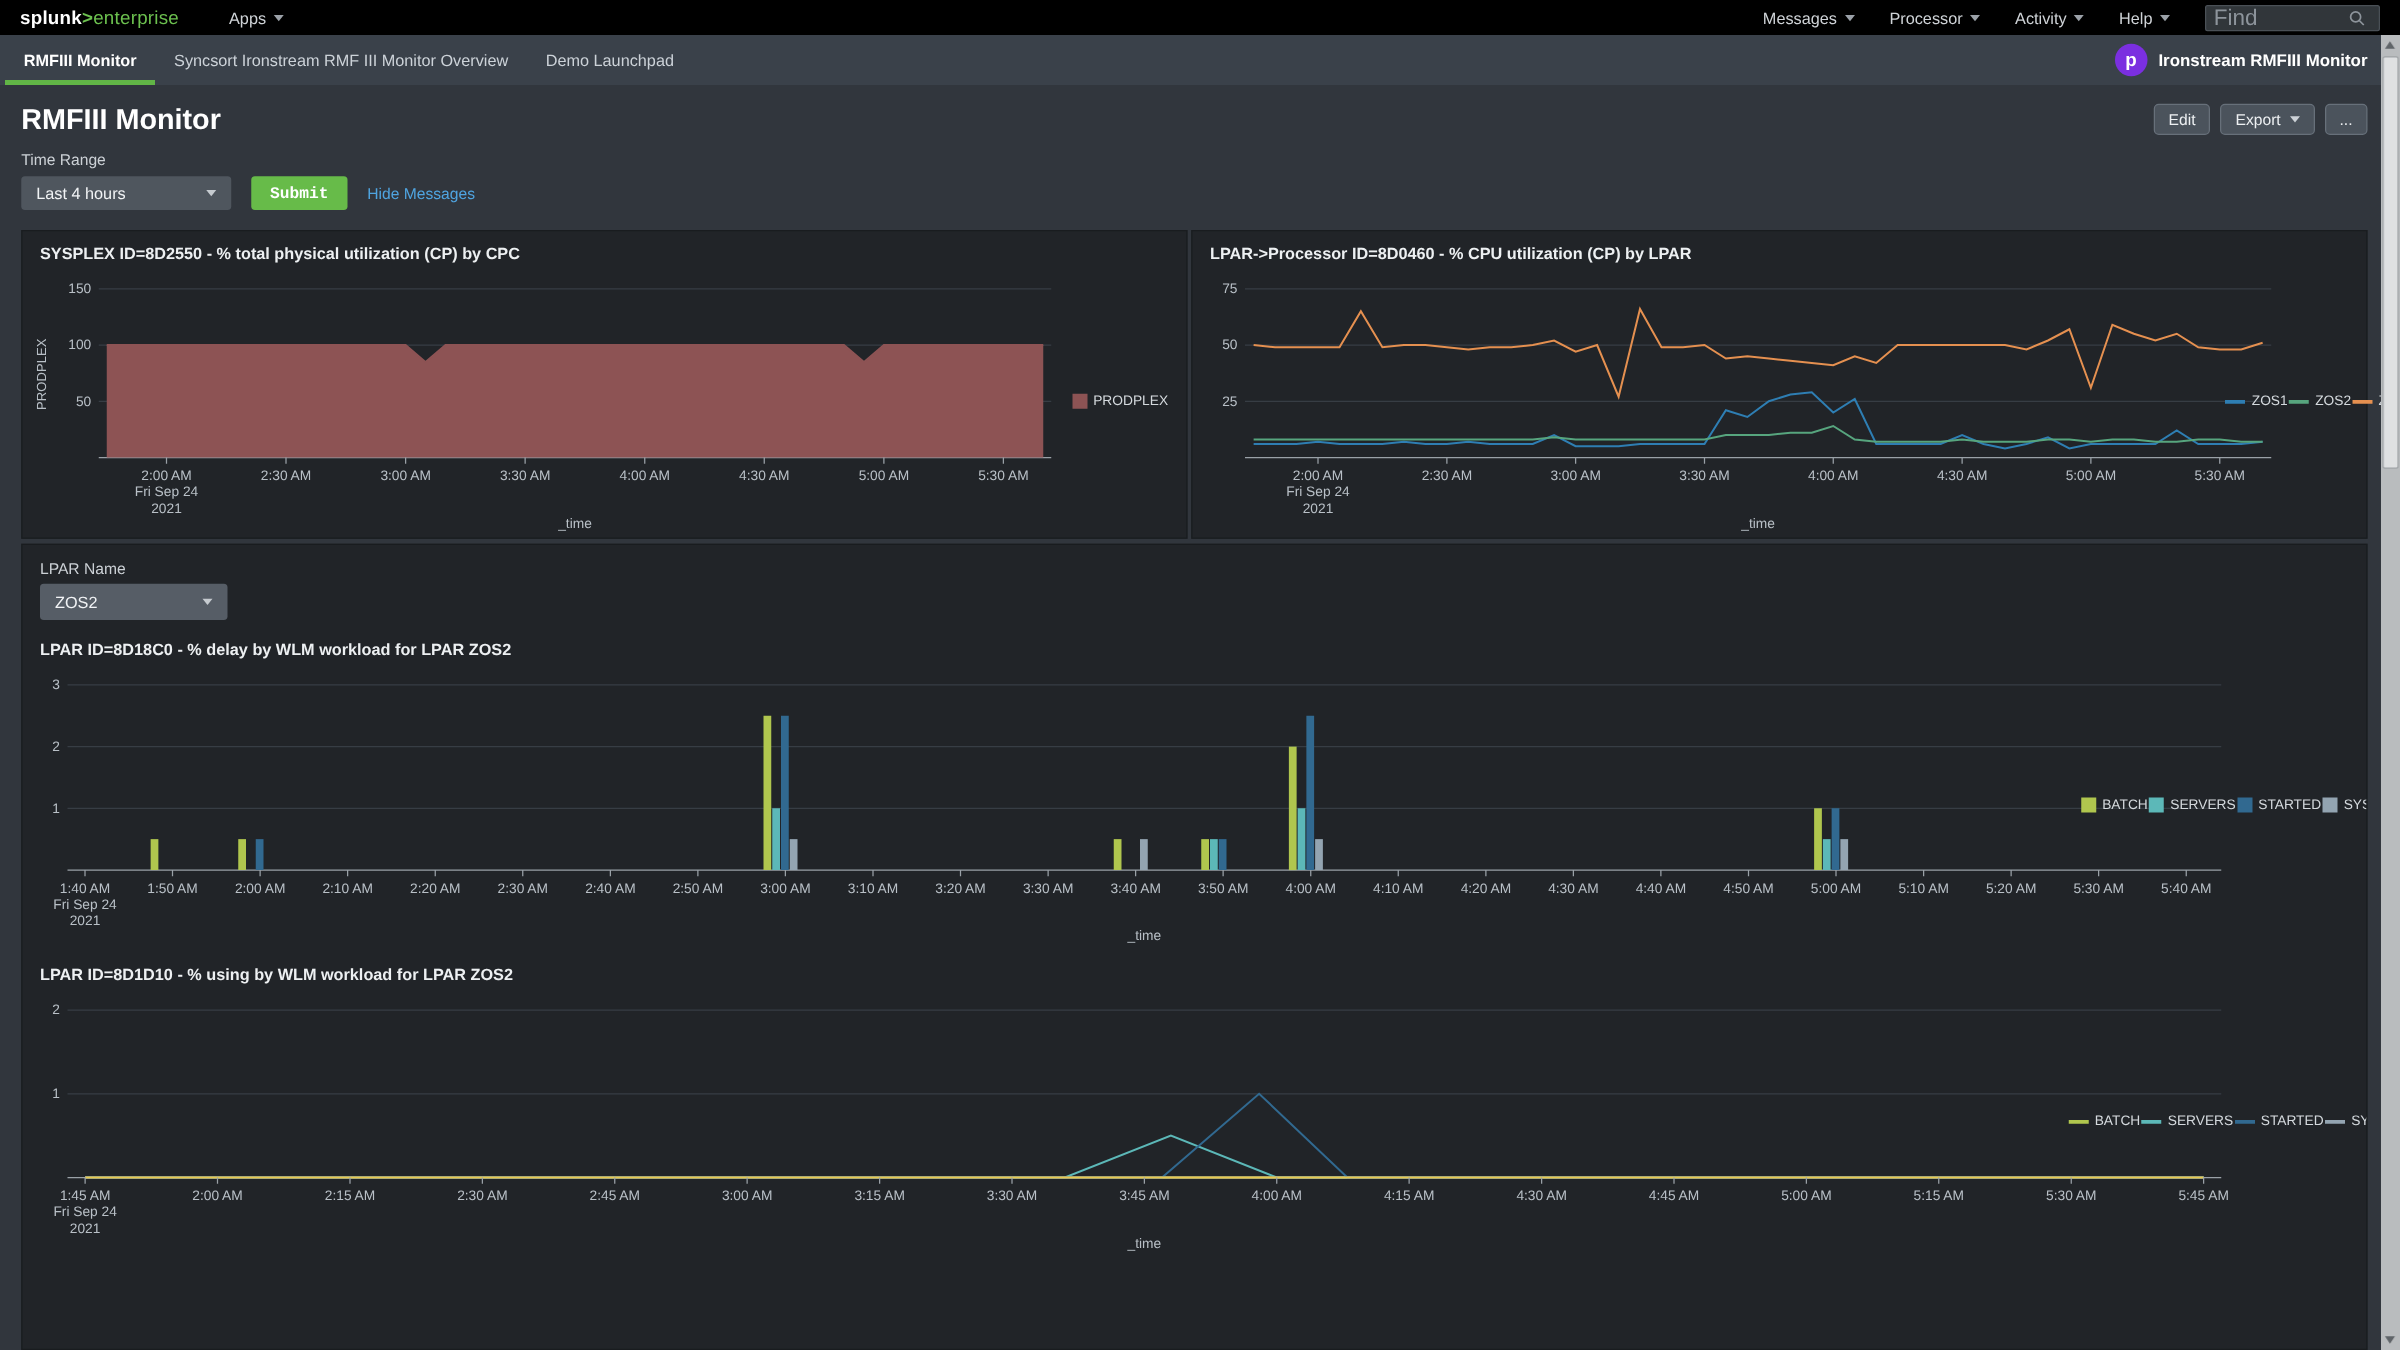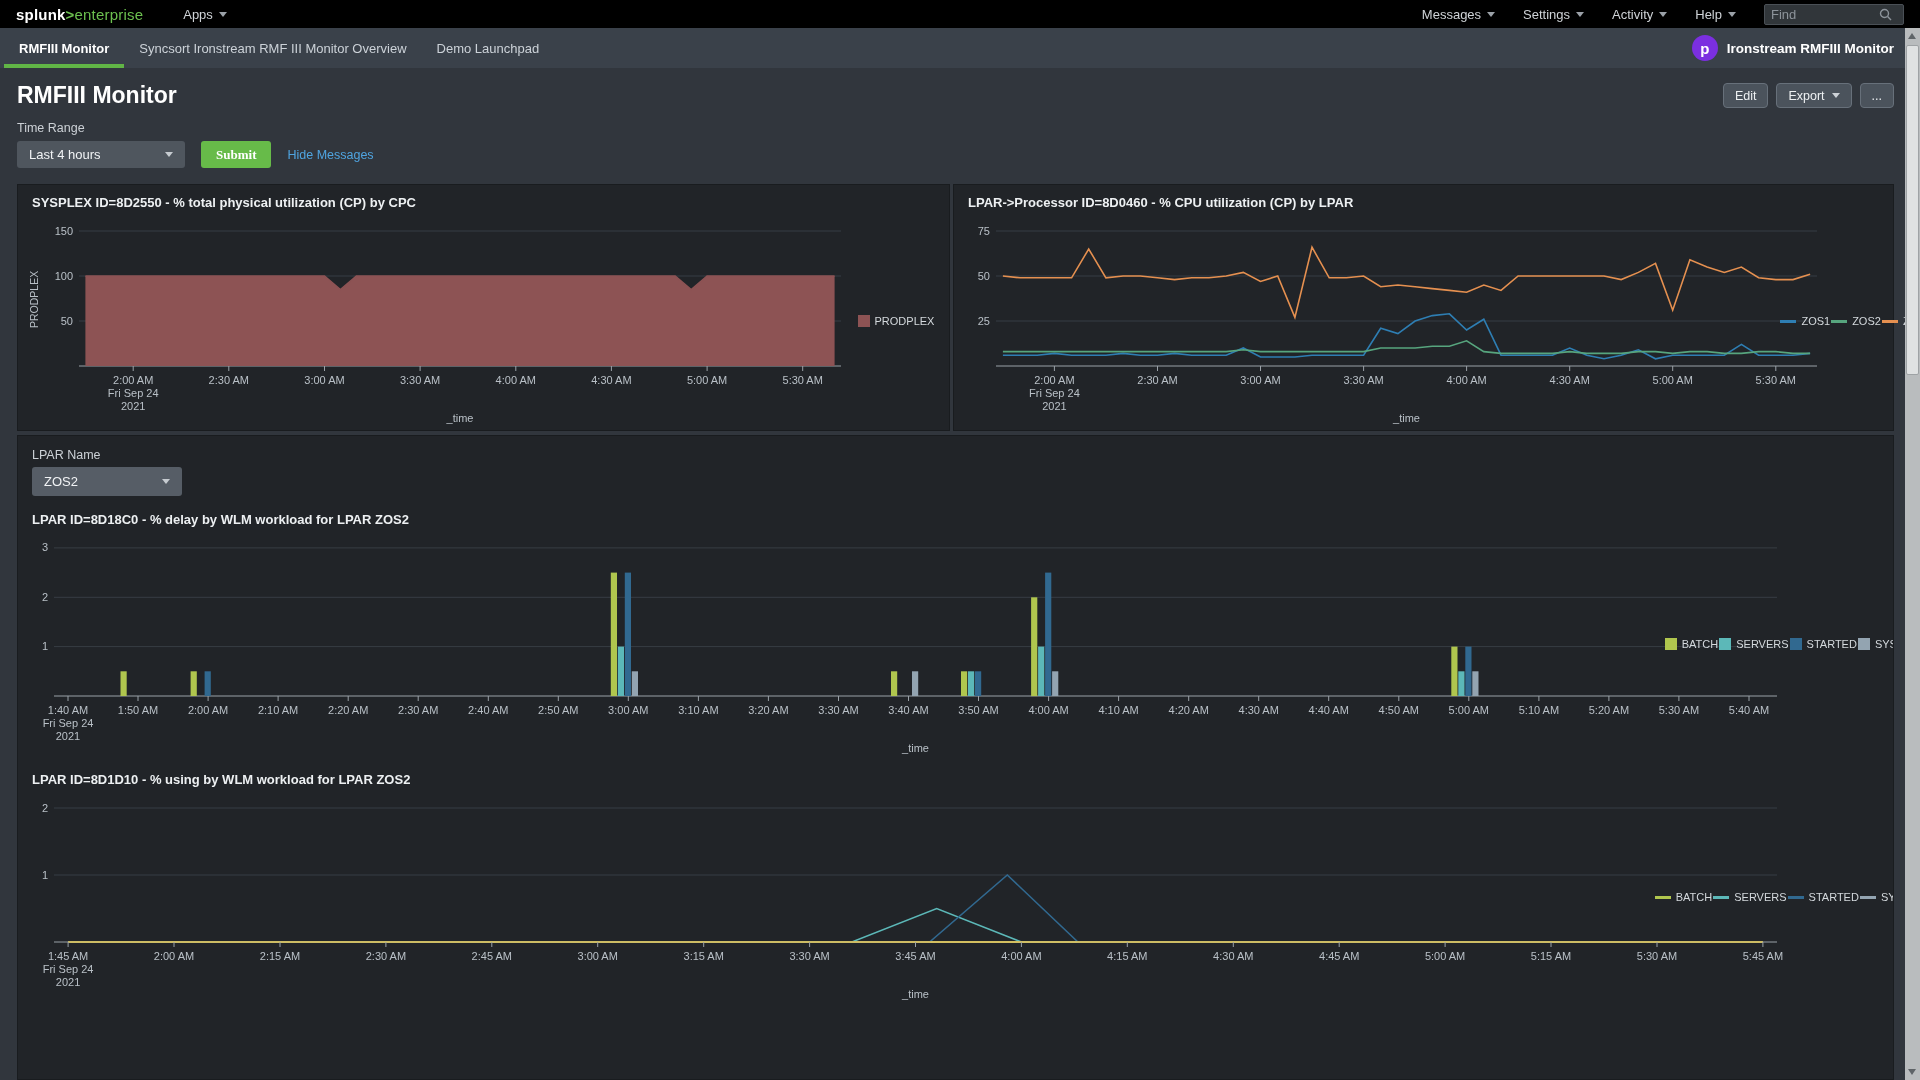--- a/index.html
+++ b/index.html
@@ -7,41 +7,41 @@
 
 .topbar{height:28px;background:#000;display:flex;align-items:center;padding:0 16px;color:#cfd3d7}
 .logo{font-size:15px;font-weight:bold;color:#fff;letter-spacing:.2px;white-space:nowrap}
 .lg-gt{color:#6cc04f;font-weight:bold}
 .lg-ent{color:#6cc04f;font-weight:normal}
 .apps{margin-left:40px;font-size:13px;display:flex;align-items:center;gap:6px;cursor:pointer}
 .topbar-right{margin-left:auto;display:flex;align-items:center;gap:28px;font-size:13px}
 .menu-item{display:flex;gap:6px;align-items:center;cursor:pointer;white-space:nowrap}
 .caret{width:0;height:0;border-left:4px solid transparent;border-right:4px solid transparent;border-top:5px solid #9ba1a8;display:inline-block}
 .findbox{display:flex;align-items:center;background:#31363a;border:1px solid #4a5056;border-radius:2px;height:21px;padding:0 6px;width:140px}
-.findbox input{background:transparent;border:0;outline:none;color:#84cc16;font-size:13px;width:108px;font-family:inherit}
+.findbox input{background:transparent;border:0;outline:none;color:#84cc16;font-size:18px;width:108px;font-family:inherit}
 .findbox input::placeholder{color:#8d949b}
 
 .appbar{height:40px;background:#3a414a;display:flex;align-items:stretch;padding:0 4px}
 .tab{display:flex;align-items:center;padding:0 15px;font-size:13px;color:#ccd2d8;border-bottom:4px solid transparent;border-top:4px solid transparent;cursor:pointer;white-space:nowrap}
 .tab.active{color:#fff;font-weight:bold;border-bottom-color:#61b546}
 .appbar-right{margin-left:auto;display:flex;align-items:center;gap:9px;padding-right:22px}
 .app-badge{width:26px;height:26px;border-radius:50%;background:#7b2fe0;color:#fff;font-weight:bold;font-size:15px;display:flex;align-items:center;justify-content:center}
 .app-title{color:#fff;font-weight:bold;font-size:13.5px;white-space:nowrap}
 
 .content{padding:0 26px 0 17px}
 .page-header{display:flex;align-items:center;margin-top:14px}
 .page-title{color:#fff;font-size:23px;font-weight:bold}
 .page-actions{display:flex;gap:8px;margin-left:auto}
 .btn{background:#4b535c;border:1px solid #67707a;border-radius:4px;color:#edf0f2;font-size:12.5px;height:25px;padding:0 11px;display:flex;align-items:center;gap:7px;cursor:pointer;font-family:inherit}
 .btn .caret{border-top-color:#cdd2d7}
 .label{color:#ccd1d6;font-size:12.5px;margin-top:12px}
 .controls{display:flex;align-items:center;gap:16px;margin-top:6px;margin-bottom:16px}
 .dropdown{background:#4f565e;border-radius:3px;height:27px;display:flex;align-items:center;padding:0 12px;color:#f1f3f5;font-size:13px;width:168px;cursor:pointer}
 .dropdown .caret{margin-left:auto;border-top-color:#c6cbd0}
-.btn-submit{background:#67bb49;color:#fff;font-weight:bold;font-size:13px;border:0;border-radius:3px;height:27px;padding:0 15px;cursor:pointer;font-family:Liberation Serif, serif}
+.btn-submit{background:#67bb49;color:#fff;font-weight:bold;font-size:13px;border:0;border-radius:3px;height:27px;padding:0 15px;cursor:pointer;font-family:Liberation Mono, monospace}
 .link{color:#4fa4e0;font-size:12.5px;cursor:pointer;text-decoration:none}
 
 .row1{display:grid;grid-template-columns:933px 1fr;gap:3px}
 .panel{background:#212428;border:1px solid #191c1f}
 .panel-title{color:#edf0f2;font-weight:bold;font-size:13px;padding:10px 14px 0}
 .chart-row{display:flex;padding:4px 6px 2px 8px}
 .chart-mount{flex:1;height:214px}
 .chart-row.c2 .chart-mount{height:228px}
 .chart-row.c3 .chart-mount{height:214px}
 .ylabel-vert{width:15px;writing-mode:vertical-rl;transform:rotate(180deg);display:flex;align-items:center;justify-content:center;color:#b9c0c7;font-size:10.5px;height:150px;margin-top:10px}
@@ -78,21 +78,21 @@
   <span class="apps menu-item">
       <span>Apps</span>
       <span class="caret"></span>
     </span>
   <div class="topbar-right">
     <span class="menu-item">
         <span>Messages</span>
         <span class="caret"></span>
       </span>
     <span class="menu-item">
-        <span>Settings</span>
+        <span>Processor</span>
         <span class="caret"></span>
       </span>
     <span class="menu-item">
         <span>Activity</span>
         <span class="caret"></span>
       </span>
     <span class="menu-item">
         <span>Help</span>
         <span class="caret"></span>
       </span>

